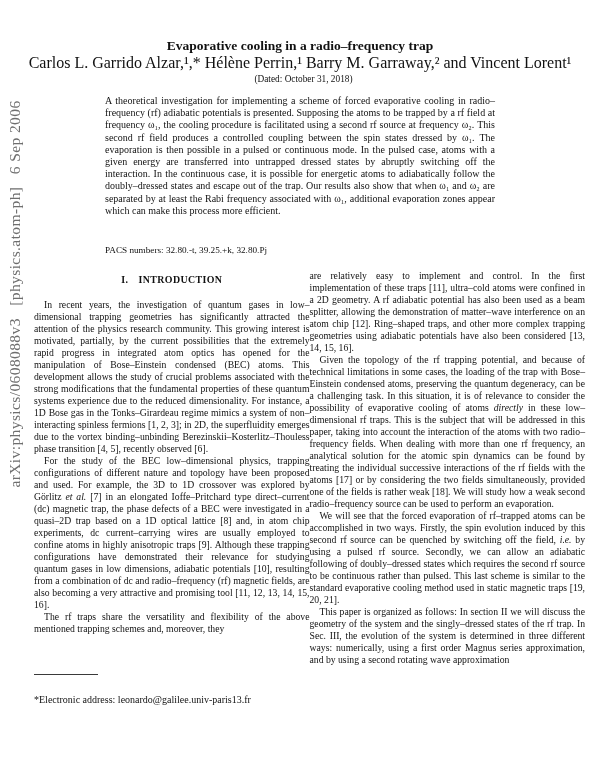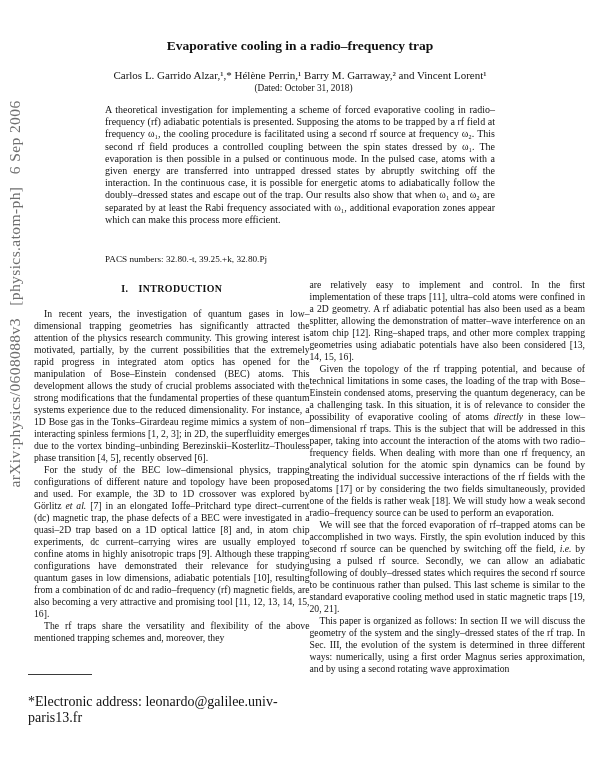--- a/index.html
+++ b/index.html
@@ -25,23 +25,22 @@
     white-space: nowrap;
     text-align: center;
   }
   .title {
     margin-top: 38px;
     text-align: center;
     font-weight: bold;
     font-size: 13.5px;
   }
   .authors {
-    margin-top: 15px;
     text-align: center;
-    font-size: 11px;
+    font-size: 16px;
   }
   .affil {
     text-align: center;
     font-style: italic;
     font-size: 9.3px;
     line-height: 11.5px;
   }
   .affil-first { margin-top: 5px; }
   .dated {
     text-align: center;
@@ -76,24 +75,24 @@
   .col p.no-indent { text-indent: 0; }
   .section-heading {
     text-align: center;
     font-weight: bold;
     font-size: 9.9px;
     letter-spacing: 0.4px;
     margin: 4px 0 13px 0;
   }
   .footnote {
     position: absolute;
-    left: 28px;
+    left: 34px;
     top: 674px;
     width: 262px;
-    font-size: 14px;
+    font-size: 10px;
     color: #111111;
   }
   .footnote-rule {
     width: 64px;
     height: 0;
     border-top: 1px solid #3a3a3a;
     margin-bottom: 19px;
   }
 </style>
 </head>

